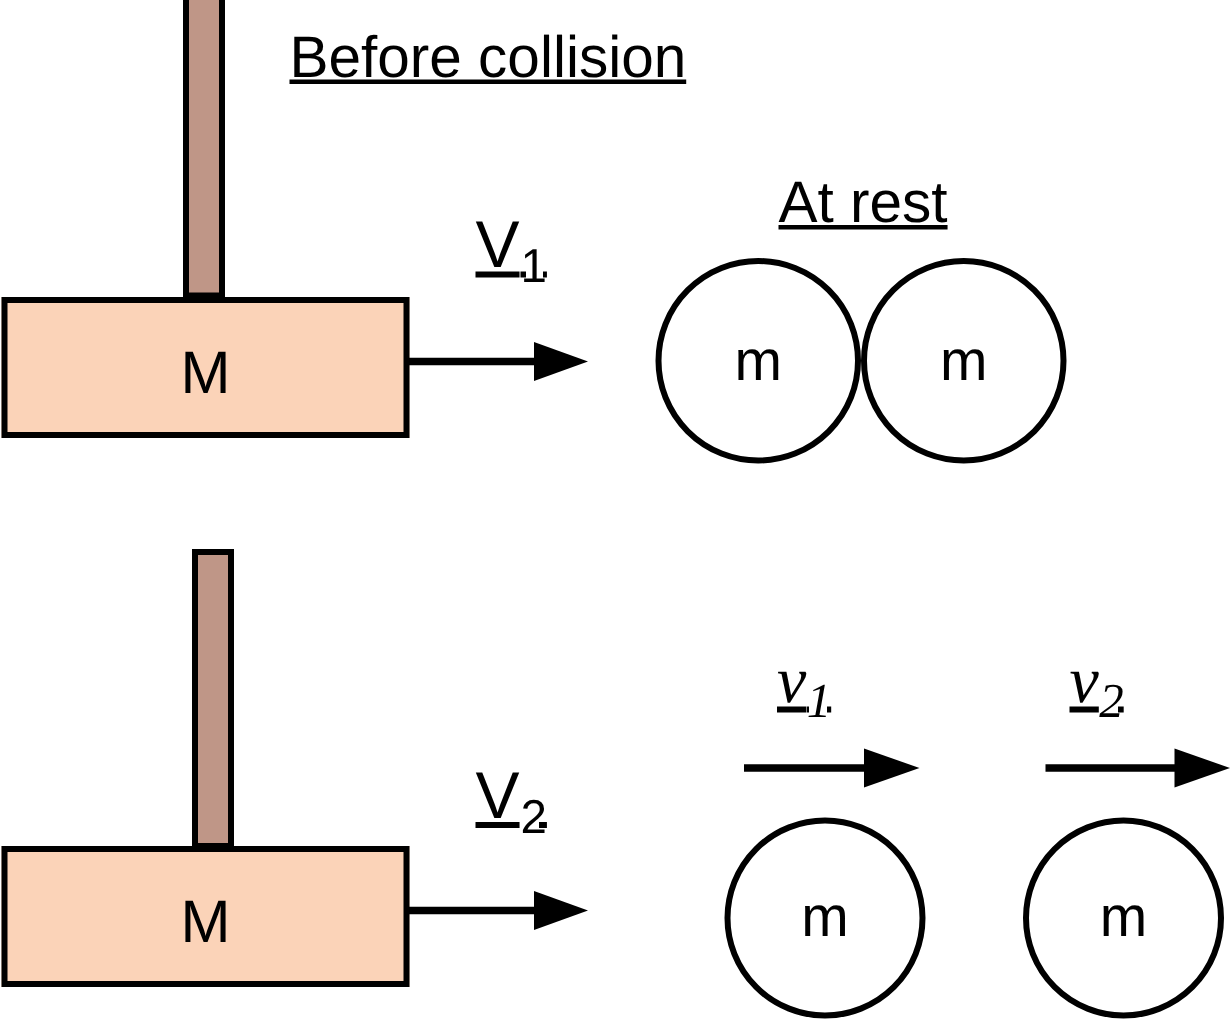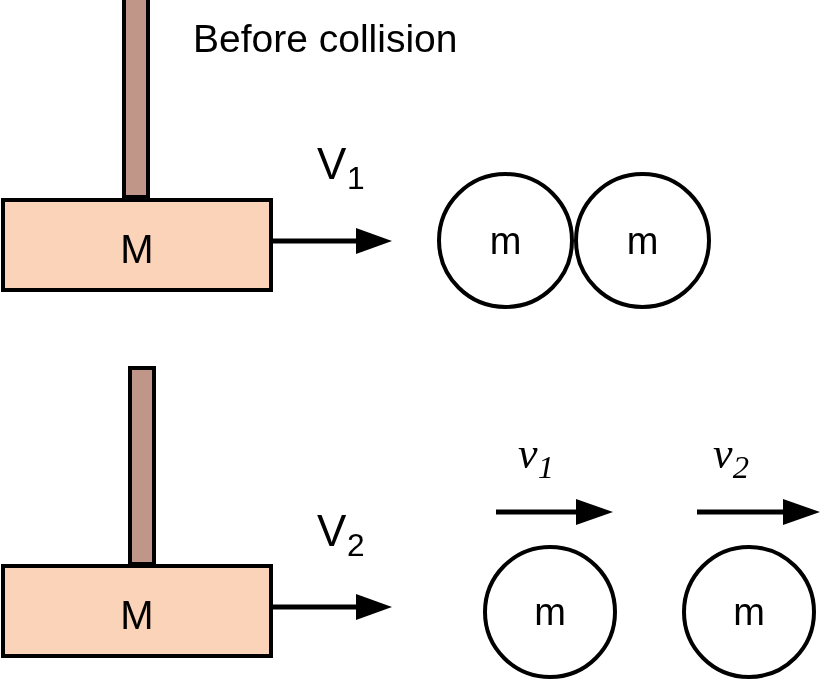--- a/index.html
+++ b/index.html
@@ -11,21 +11,21 @@
   body {
     font-family: "Liberation Sans", sans-serif;
   }
   #canvas {
     position: relative;
     width: 820px;
     height: 680px;
     background: #ffffff;
     overflow: hidden;
   }
-  .abs { position: absolute; }
+  .abs { position: absolute; text-decoration: underline; }
 
   
   .cart {
     background: var(--cart-fill, #fbd3b8);
     border: 4px solid #000000;
     box-sizing: border-box;
   }
   .cart-label {
     position: absolute;
     left: 0;
@@ -124,20 +124,21 @@
     <span>V</span><sub>1</sub>
   </div>
 
   <div class="abs arrow" style="left:272px; top:228px; width:120px; height:26px;">
     <svg width="120" height="26" viewBox="0 0 120 26">
       <line x1="0" y1="13" x2="88" y2="13" stroke="#000000" stroke-width="5"></line>
       <polygon points="84,0 120,13 84,26" fill="#000000"></polygon>
     </svg>
   </div>
 
+  <div class="abs caption" style="left:519px; top:116px;">At rest</div>
 
   <div class="abs ball" style="left:437px; top:172px; width:137px; height:137px;">
     <span class="ball-label">m</span>
   </div>
 
   <div class="abs ball" style="left:574px; top:172px; width:137px; height:137px;">
     <span class="ball-label">m</span>
   </div>
 
   <div class="abs rod" style="left:128px; top:366px; width:28px; height:200px;"></div>

